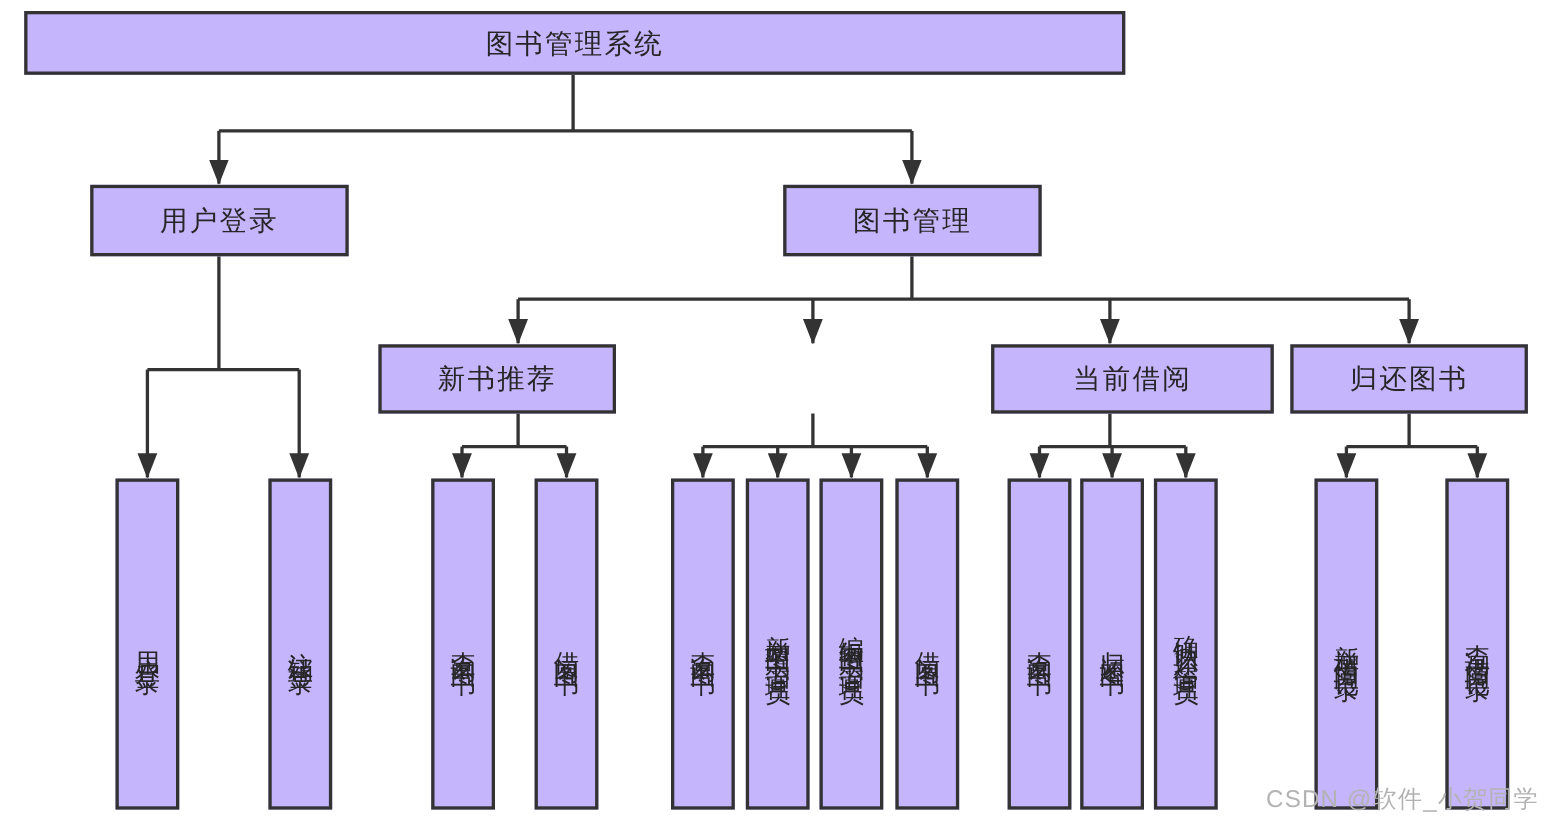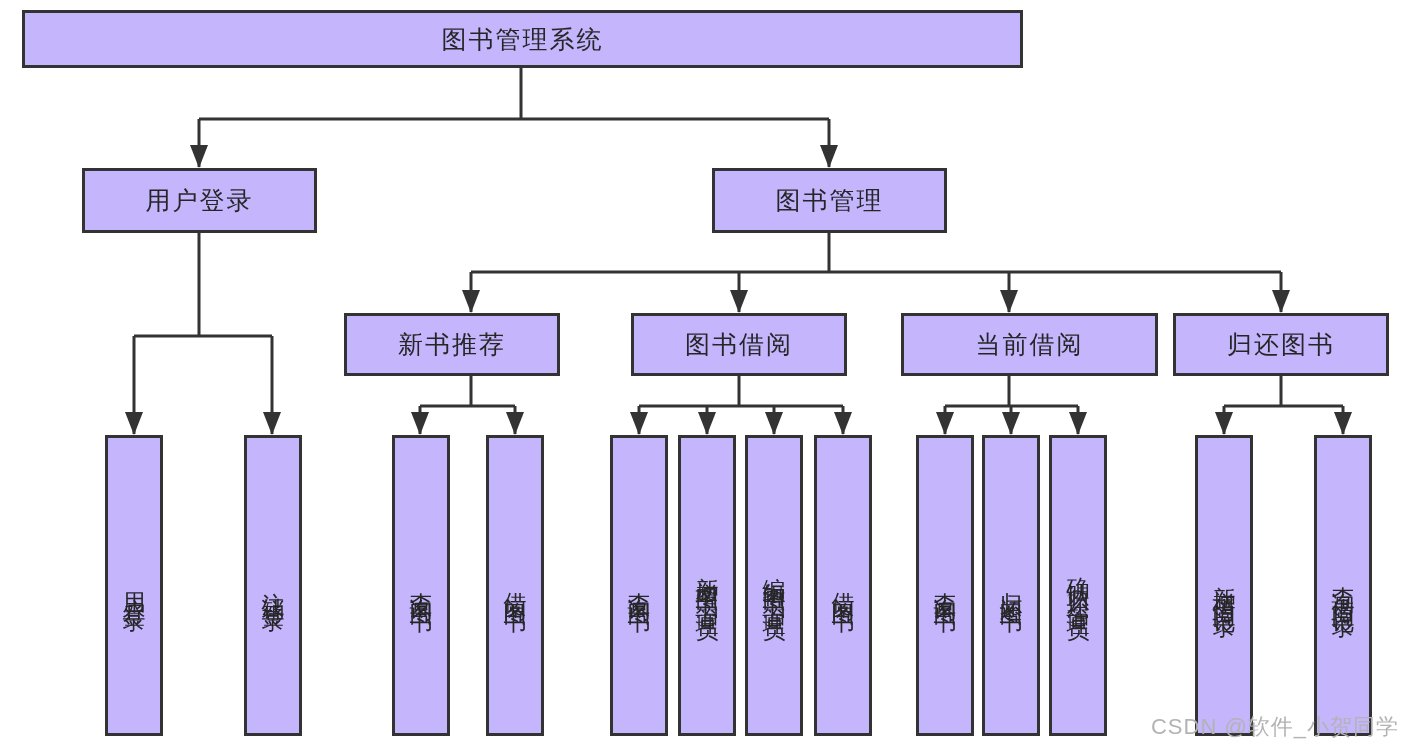--- a/index.html
+++ b/index.html
@@ -100,21 +100,20 @@
     <line class="ln" x1="1224" y1="406" x2="1224" y2="434" marker-end="url(#ah)"></line>
     <line class="ln" x1="1343" y1="406" x2="1343" y2="434" marker-end="url(#ah)"></line>
   </svg>
 
   <div class="node h" style="left:22px; top:10px; width:1001px; height:58px;">图书管理系统</div>
 
   <div class="node h" style="left:82px; top:168px; width:235px; height:65px;">用户登录</div>
   <div class="node h" style="left:712px; top:168px; width:235px; height:65px;">图书管理</div>
 
   <div class="node h" style="left:344px; top:313px; width:216px; height:63px;">新书推荐</div>
-  <div class="node h" style="left:631px; top:313px; width:216px; height:63px;">图书借阅</div>
   <div class="node h" style="left:901px; top:313px; width:257px; height:63px;">当前借阅</div>
   <div class="node h" style="left:1173px; top:313px; width:216px; height:63px;">归还图书</div>
 
   <div class="node v" style="left:105px; top:435px; width:58px; height:301px;">用户登录</div>
   <div class="node v" style="left:244px; top:435px; width:58px; height:301px;">注销登录</div>
 
   <div class="node v" style="left:392px; top:435px; width:58px; height:301px;">查询图书</div>
   <div class="node v" style="left:486px; top:435px; width:58px; height:301px;">借阅图书</div>
 
   <div class="node v" style="left:610px; top:435px; width:58px; height:301px;">查询图书</div>

